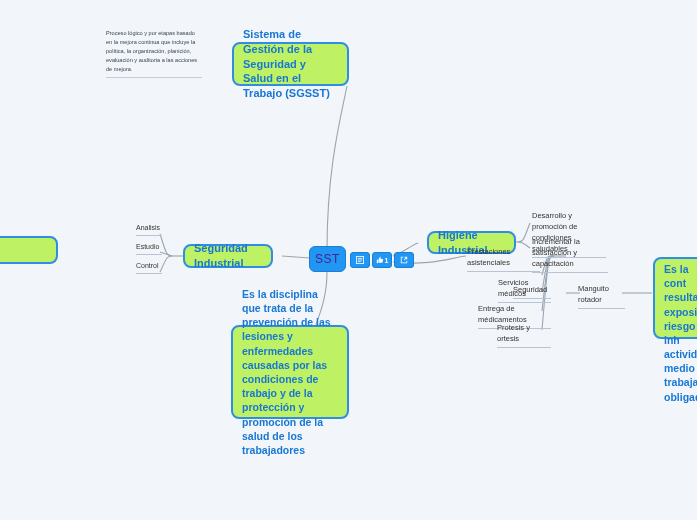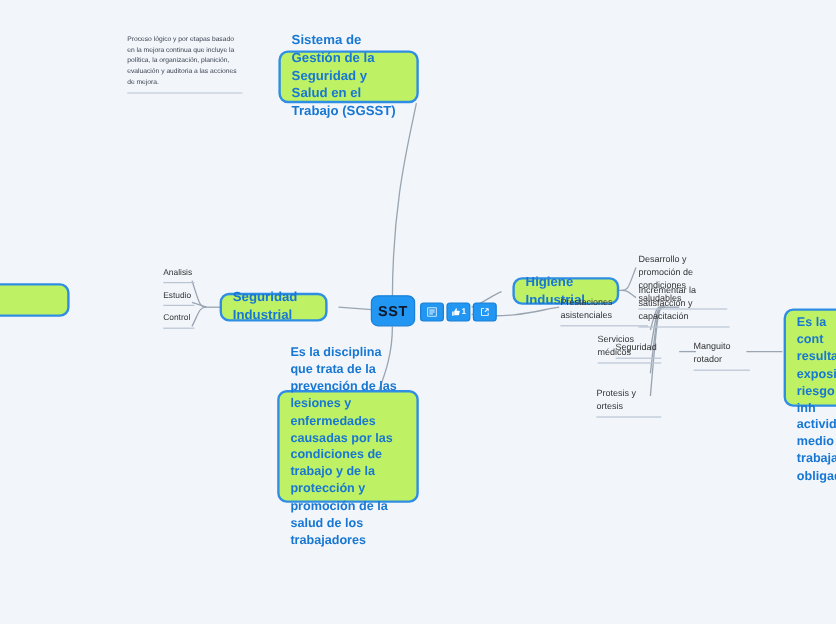--- a/index.html
+++ b/index.html
@@ -32,22 +32,22 @@
   .node {
     position: absolute;
     box-sizing: border-box;
   }
 
   
   .root-node {
     background: #2196f3;
     border: 1px solid #1a7fd4;
     border-radius: 6px;
-    color: #0f172a;
-    font-weight: bold;
+    color: #4c1d95;
+    font-weight: normal;
     font-size: 12px;
     letter-spacing: .5px;
     display: flex;
     align-items: center;
     justify-content: center;
   }
 
   
   .box-node {
     background: #bef264;
@@ -206,20 +206,21 @@
 
   <div class="node leaf-node mid" style="left:532px; top:237px; width:76px;">Incrementar la satisfacción y
 capacitación</div>
 
   <div class="node leaf-node mid" style="left:467px; top:247px; width:73px;">Prestaciones asistenciales</div>
 
   <div class="node leaf-node mid" style="left:498px; top:278px; width:53px;">Servicios médicos</div>
 
   <div class="node leaf-node mid" style="left:513px; top:285px; width:38px;">Seguridad</div>
 
+  <div class="node leaf-node mid" style="left:478px; top:304px; width:73px;">Entrega de médicamentos</div>
 
   <div class="node leaf-node mid" style="left:497px; top:323px; width:54px;">Protesis y ortesis</div>
 
   <div class="node leaf-node mid" style="left:578px; top:284px; width:47px;">Manguito rotador</div>
 
   <div class="node box-node small" style="left:653px; top:257px; width:70px; height:82px; align-items:flex-start;">Es la cont resultado exposició riesgo inh actividad medio en trabajado obligado</div>
 
   <div class="node box-node" style="left:-52px; top:236px; width:110px; height:28px;">entes</div>
 
 </div>

